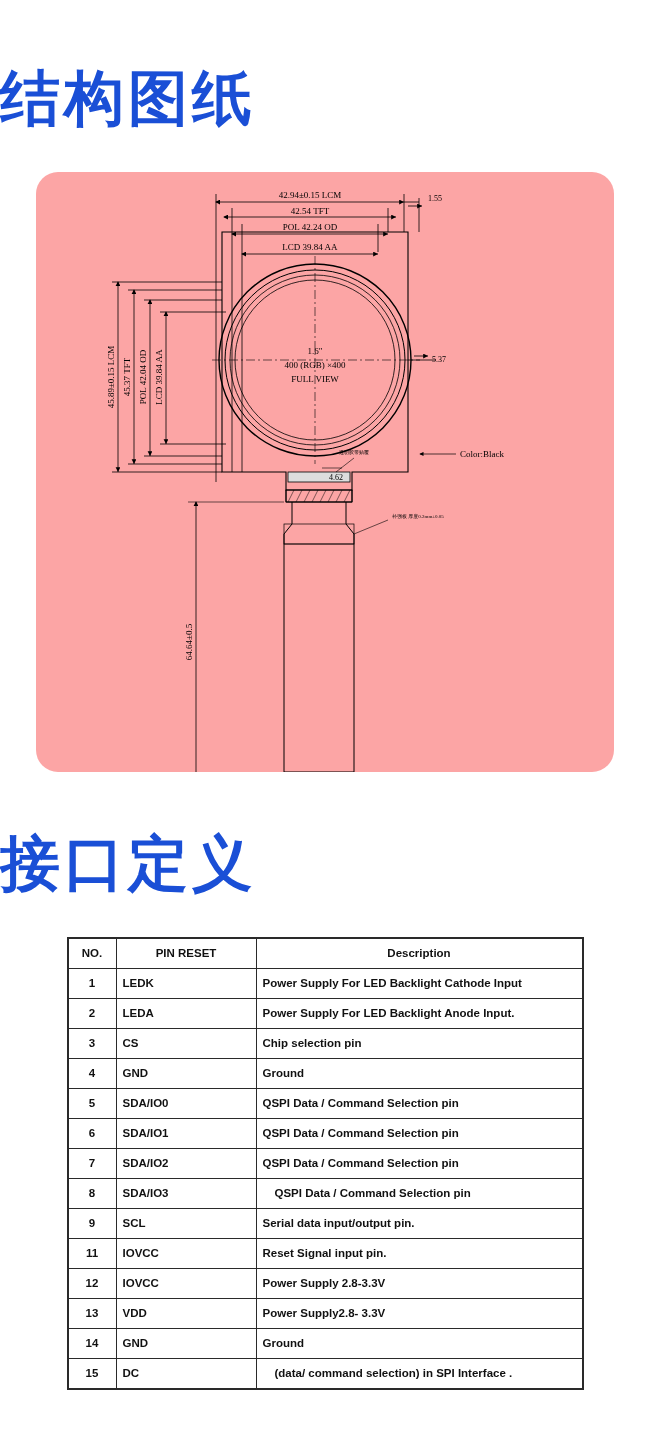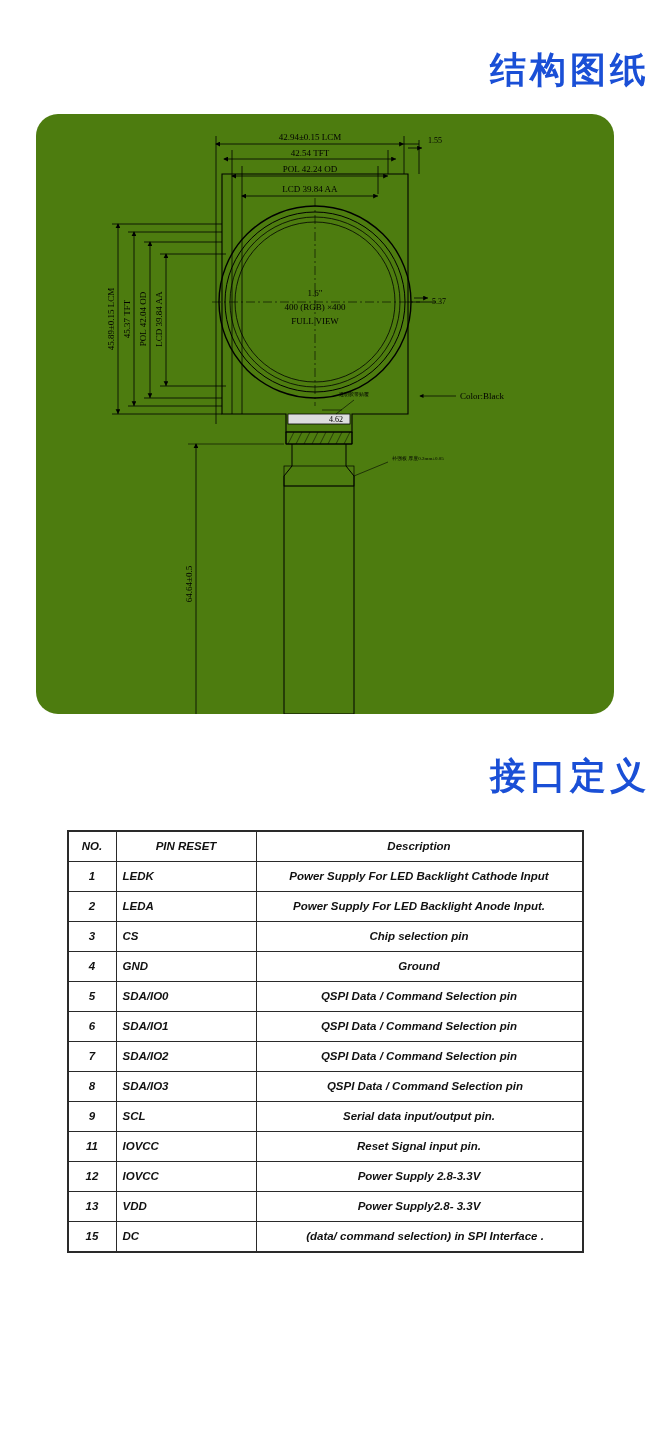--- a/index.html
+++ b/index.html
@@ -10,65 +10,64 @@
     font-family: "Liberation Sans", sans-serif;
   }
   .page {
     width: 650px;
     min-height: 1447px;
     background: #ffffff;
     position: relative;
     overflow: hidden;
   }
   .section-title {
-    text-align: right;
+    text-align: left;
     color: #1a4fd6;
-    font-size: 36px;
+    font-size: 60px;
     font-weight: 700;
     letter-spacing: 4px;
     line-height: 1.1;
   }
   #title-structure { padding-top: 26px; }
   #title-interface { padding-top: 18px; }
 
   
   .drawing-card {
     margin: 22px auto 0;
     width: 578px;
     height: 600px;
-    background: #4d7c0f;
+    background: #fca5a5;
     border-radius: 22px;
     position: relative;
   }
   .drawing-svg { display: block; width: 578px; height: 600px; }
 
   
   .table-wrap {
     margin: 34px auto 4px;
     width: 517px;
     border: 1px solid #2a2a2a;
-    font-style: italic;
   }
   table.pin-table {
     width: 100%;
     border-collapse: collapse;
     font-size: 11.5px;
     color: #111;
   }
   table.pin-table th,
   table.pin-table td {
     border: 1px solid #2a2a2a;
     height: 30px;
     padding: 2px 6px;
     font-weight: 700;
   }
   table.pin-table th { text-align: center; font-size: 11.5px; }
   td.c-no { width: 48px; text-align: center; font-weight: 700; }
   td.c-pin { width: 140px; text-align: left; font-weight: 700; }
-  td.c-desc { text-align: center; padding-left: 9px; font-weight: 700; }
+  td.c-desc { text-align: left; padding-left: 9px; font-weight: 700; }
   td.c-desc.indent { padding-left: 18px; }
   .bottom-pad { height: 56px; }
 </style>
 </head>
 <body>
 
 <div class="page">
 
   <h1 class="section-title" id="title-structure">结构图纸</h1>
 
@@ -253,20 +252,25 @@
             <td class="c-no">12</td>
             <td class="c-pin">IOVCC</td>
             <td class="c-desc">Power Supply 2.8-3.3V</td>
           </tr>
           <tr>
             <td class="c-no">13</td>
             <td class="c-pin">VDD</td>
             <td class="c-desc">Power Supply2.8- 3.3V</td>
           </tr>
           <tr>
+            <td class="c-no">14</td>
+            <td class="c-pin">GND</td>
+            <td class="c-desc">Ground</td>
+          </tr>
+          <tr>
             <td class="c-no">15</td>
             <td class="c-pin">DC</td>
             <td class="c-desc indent">(data/ command selection) in SPI Interface .</td>
           </tr>
         </tbody>
     </table>
   </div>
 
   <div class="bottom-pad"></div>
 </div>

